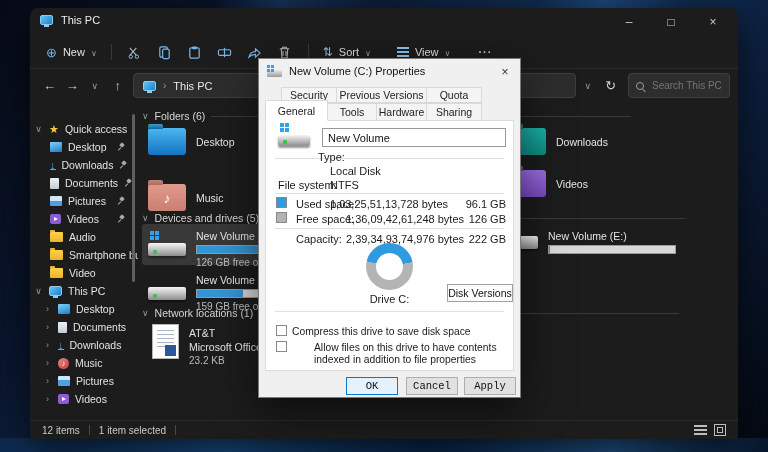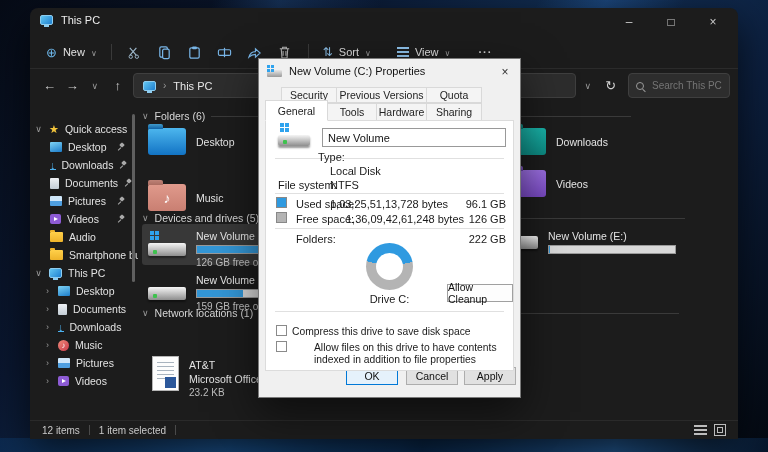--- a/index.html
+++ b/index.html
@@ -110,21 +110,21 @@
   .dlbl{position:absolute;color:#1a1a1a;}
   .vol-input{position:absolute;left:56px;top:7px;width:184px;height:19px;border:1px solid #999;padding:0 5px;font-size:11px;font-family:"Liberation Sans",sans-serif;color:#111;background:#fff;}
   .swatch{position:absolute;width:11px;height:11px;border:1px solid #888;}
   .bytescol{position:absolute;width:126px;text-align:right;color:#1a1a1a;}
   .gbcol{position:absolute;width:46px;text-align:right;color:#1a1a1a;}
   .donut{position:absolute;left:100px;top:122px;width:47px;height:47px;border-radius:50%;}
   .donut::after{content:"";position:absolute;inset:10px;background:#fff;border-radius:50%;}
   .cleanup{position:absolute;left:181px;top:163px;width:66px;height:18px;background:#fdfdfd;border:1px solid #a0a0a0;display:flex;align-items:center;justify-content:center;font-size:10.5px;color:#111;}
   .cbx{position:absolute;width:11px;height:11px;background:#fff;border:1px solid #8a8a8a;}
   .cblbl{position:absolute;left:26px;font-size:10.3px;color:#1a1a1a;line-height:11.5px;width:216px;}
-  .dbtn{position:absolute;top:308px;width:52px;height:18px;background:#e1e1e1;border:1px solid #adadad;display:flex;align-items:center;justify-content:center;font-size:10.5px;color:#111;}
+  .dbtn{position:absolute;top:318px;width:52px;height:18px;background:#e1e1e1;border:1px solid #adadad;display:flex;align-items:center;justify-content:center;font-size:10.5px;color:#111;font-family:Liberation Mono, monospace;}
   .dbtn.ok{border:1px solid #0078d7;background:#e5f1fb;}
 </style>
 </head>
 <body>
 
 <div id="desktop">
 
   <div class="window">
 
     <div class="titlebar">
@@ -246,20 +246,24 @@
         <span>Videos</span>
         <span class="pin"></span>
       </div>
       <div class="srow ind1">
         <span class="ic-folder"></span>
         <span>Audio</span>
       </div>
       <div class="srow ind1">
         <span class="ic-folder"></span>
         <span>Smartphone buy</span>
+      </div>
+      <div class="srow ind1">
+        <span class="ic-folder"></span>
+        <span>Video</span>
       </div>
       <div class="srow">
         <span class="chev">∨</span>
         <span class="mon"></span>
         <span>This PC</span>
       </div>
       <div class="srow ind2">
         <span class="chev">›</span>
         <span class="ic-desktop"></span>
         <span>Desktop</span>
@@ -353,21 +357,21 @@
               <i style="width: 1%;"></i>
             </span>
         </span>
       </div>
 
       <div class="sechead" style="left:4px;top:205px;">
         <span class="chev" style="color:#9a9a9a;font-size:9px;">∨</span>
         <span>Network locations (1)</span>
         <span class="line"></span>
       </div>
-      <div class="tile" style="left:14px;top:222px;align-items:flex-start;margin-top:32px;">
+      <div class="tile" style="left:14px;top:222px;align-items:flex-start;">
         <span class="docic"></span>
         <span class="netblock" style="padding-top:3px;">
           <span>AT&amp;T</span>
           <span>Microsoft Office Word</span>
           <span class="subtxt">23.2 KB</span>
         </span>
       </div>
     </div>
 
     <div class="statusbar">
@@ -413,26 +417,27 @@
       <span class="swatch" style="left: 10px; top: 76px; background: rgb(47, 154, 224);"></span>
       <span class="dlbl" style="left:30px;top:77px;">Used space:</span>
       <span class="bytescol" style="left:56px;top:77px;">1,03,25,51,13,728 bytes</span>
       <span class="gbcol" style="left:194px;top:77px;">96.1 GB</span>
       <span class="swatch" style="left: 10px; top: 91px; background: rgb(180, 180, 180);"></span>
       <span class="dlbl" style="left:30px;top:92px;">Free space:</span>
       <span class="bytescol" style="left:72px;top:92px;">1,36,09,42,61,248 bytes</span>
       <span class="gbcol" style="left:194px;top:92px;">126 GB</span>
 
       <span class="hr" style="top:107px;"></span>
-      <span class="dlbl" style="left:30px;top:112px;">Folders:</span>
+      <span class="dlbl" style="left:30px;top:112px;">Capacity:</span>
+      <span class="bytescol" style="left:72px;top:112px;">2,39,34,93,74,976 bytes</span>
       <span class="gbcol" style="left:194px;top:112px;">222 GB</span>
 
       <span class="donut" style="background: conic-gradient(from 283deg, rgb(47, 154, 224) 0%, rgb(47, 154, 224) 43.3%, rgb(180, 180, 180) 43.3%, rgb(180, 180, 180) 100%);"></span>
       <span class="dlbl" style="left:88px;top:172px;width:71px;text-align:center;">Drive C:</span>
-      <span class="cleanup">Allow Cleanup</span>
+      <span class="cleanup">Disk Versions</span>
 
       <span class="hr" style="top:190px;"></span>
       <span class="cbx" style="left:10px;top:204px;"></span>
       <span class="cblbl" style="top:205px;">Compress this drive to save disk space</span>
       <span class="cbx" style="left:10px;top:220px;"></span>
       <span class="cblbl" style="top:221px;margin-left:22px;">Allow files on this drive to have contents indexed in addition to file properties</span>
     </div>
 
     <span class="dbtn ok" style="left:87px;">OK</span>
     <span class="dbtn" style="left:147px;">Cancel</span>

